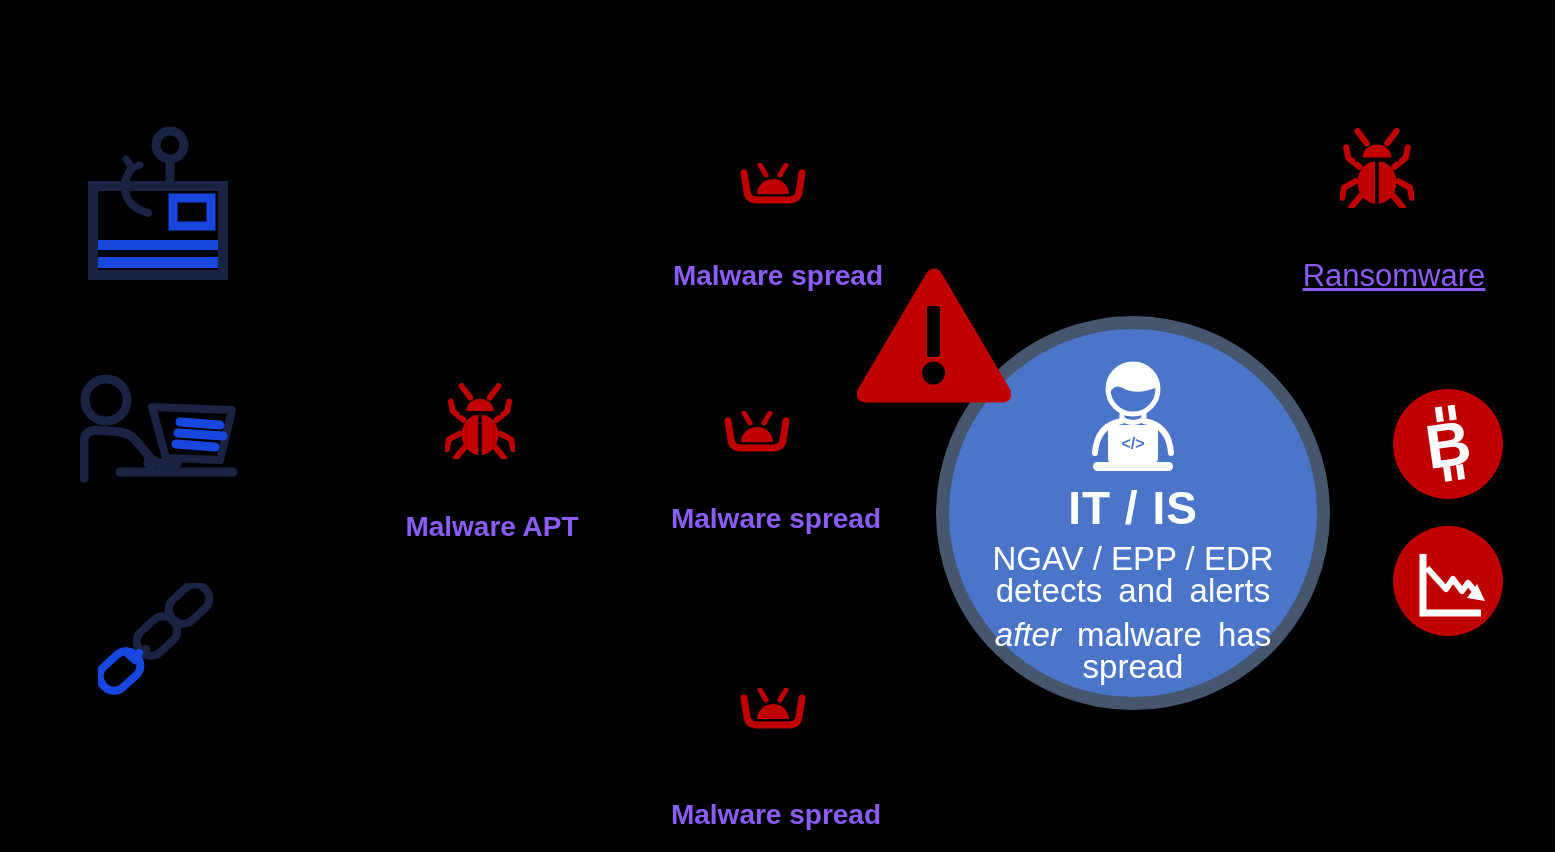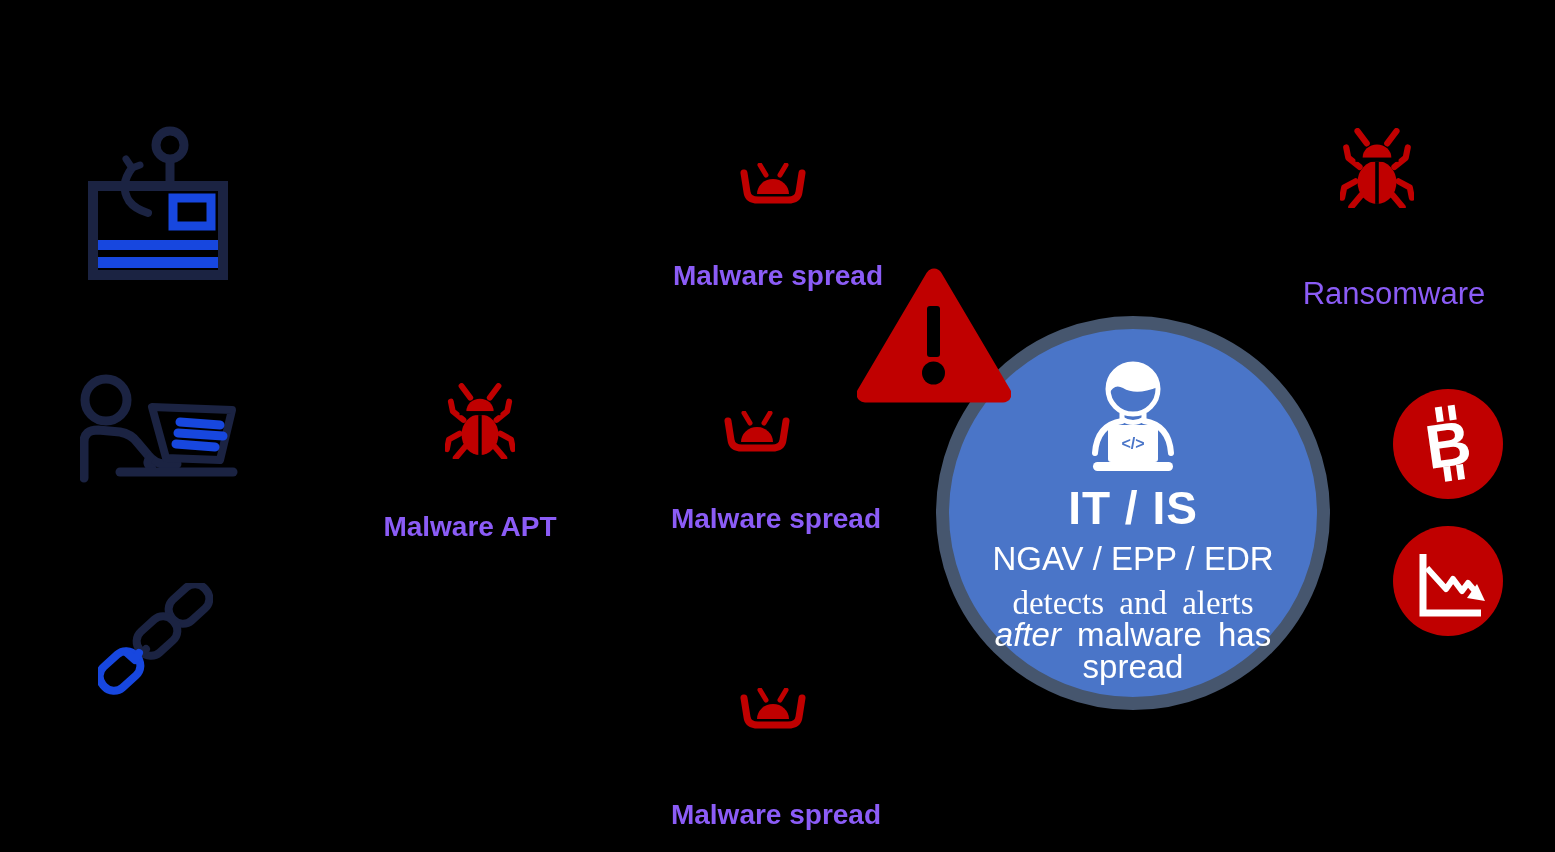--- a/index.html
+++ b/index.html
@@ -11,21 +11,21 @@
   .lbl-reg{font-weight:400;font-size:31px;}
   #it-circle{
     position:absolute;left:936px;top:316px;width:394px;height:394px;
     background:#4A75C8;border:13px solid #46566E;border-radius:50%;
     box-sizing:border-box;
   }
   .circle-text{position:absolute;left:0;right:0;text-align:center;color:#FFFFFF;}
   .it-title{top:152px;font-size:46px;font-weight:700;letter-spacing:1px;}
   .it-line{font-size:33px;font-weight:400;line-height:36px;}
   .it-l1{top:212px;}
-  .it-l2{top:256px;word-spacing:7px;font-family:Liberation Serif, serif;}
+  .it-l2{top:244px;word-spacing:7px;}
   .it-l3{top:288px;word-spacing:7px;}
   .it-l4{top:320px;}
   .ital{font-style:italic;}
   svg{display:block;}
 </style>
 </head>
 <body>
 
 <div id="stage">
 
@@ -80,21 +80,21 @@
       <polyline points="15,52 4,58 2,68" stroke="#C00000" stroke-width="6" stroke-linecap="round" stroke-linejoin="round"></polyline>
       <polyline points="57,52 68,58 70,68" stroke="#C00000" stroke-width="6" stroke-linecap="round" stroke-linejoin="round"></polyline>
       <line x1="21" y1="65" x2="11" y2="77" stroke="#C00000" stroke-width="6" stroke-linecap="round"></line>
       <line x1="51" y1="65" x2="61" y2="77" stroke="#C00000" stroke-width="6" stroke-linecap="round"></line>
       <path d="M 22,29 A 14,13 0 0 1 50,29 Z" fill="#C00000"></path>
       <ellipse cx="36" cy="53" rx="19" ry="21" fill="#C00000"></ellipse>
       <rect x="15" y="29" width="42" height="4" fill="#000000"></rect>
       <line x1="36" y1="33" x2="36" y2="74" stroke="#000000" stroke-width="3.5"></line>
     </svg>
   </div>
-  <div class="lbl lbl-bold" style="left:370px;top:511px;width:200px;">Malware APT</div>
+  <div class="lbl lbl-bold" style="left:392px;top:511px;width:200px;">Malware APT</div>
 
   <div class="abs" style="left:740px;top:163px;">
     <svg width="66" height="47" viewBox="0 0 66 47" fill="none">
       <line x1="26" y1="12" x2="20" y2="2" stroke="#C00000" stroke-width="5" stroke-linecap="round"></line>
       <line x1="40" y1="12" x2="46" y2="2" stroke="#C00000" stroke-width="5" stroke-linecap="round"></line>
       <path d="M 17,31 A 16,15 0 0 1 49,31 Z" fill="#C00000"></path>
       <path d="M 4,10 L 7,29 Q 8,37 18,37 L 48,37 Q 58,37 59,29 L 62,10" stroke="#C00000" stroke-width="7" stroke-linecap="round" stroke-linejoin="round"></path>
     </svg>
   </div>
   <div class="lbl lbl-bold" style="left:658px;top:260px;width:240px;">Malware spread</div>
@@ -157,21 +157,21 @@
       <polyline points="15,52 4,58 2,68" stroke="#C00000" stroke-width="6" stroke-linecap="round" stroke-linejoin="round"></polyline>
       <polyline points="57,52 68,58 70,68" stroke="#C00000" stroke-width="6" stroke-linecap="round" stroke-linejoin="round"></polyline>
       <line x1="21" y1="65" x2="11" y2="77" stroke="#C00000" stroke-width="6" stroke-linecap="round"></line>
       <line x1="51" y1="65" x2="61" y2="77" stroke="#C00000" stroke-width="6" stroke-linecap="round"></line>
       <path d="M 22,29 A 14,13 0 0 1 50,29 Z" fill="#C00000"></path>
       <ellipse cx="36" cy="53" rx="19" ry="21" fill="#C00000"></ellipse>
       <rect x="15" y="29" width="42" height="4" fill="#000000"></rect>
       <line x1="36" y1="33" x2="36" y2="74" stroke="#000000" stroke-width="3.5"></line>
     </svg>
   </div>
-  <div class="lbl lbl-reg" style="left:1274px;top:276px;width:240px;">Ransomware</div>
+  <div class="lbl lbl-reg" style="left:1274px;top:258px;width:240px;text-decoration:underline;">Ransomware</div>
 
   <div class="abs" style="left:1393px;top:389px;">
     <svg width="110" height="110" viewBox="0 0 110 110">
       <circle cx="55" cy="55" r="55" fill="#C00000"></circle>
       <g transform="rotate(-8 55 55)" fill="#FFFFFF">
         <rect x="47" y="17" width="7" height="15"></rect>
         <rect x="60" y="17" width="7" height="15"></rect>
         <rect x="47" y="77" width="7" height="15"></rect>
         <rect x="60" y="77" width="7" height="15"></rect>
         <text x="55" y="77" font-family="Liberation Sans, sans-serif" font-size="62" font-weight="700" text-anchor="middle">B</text>

